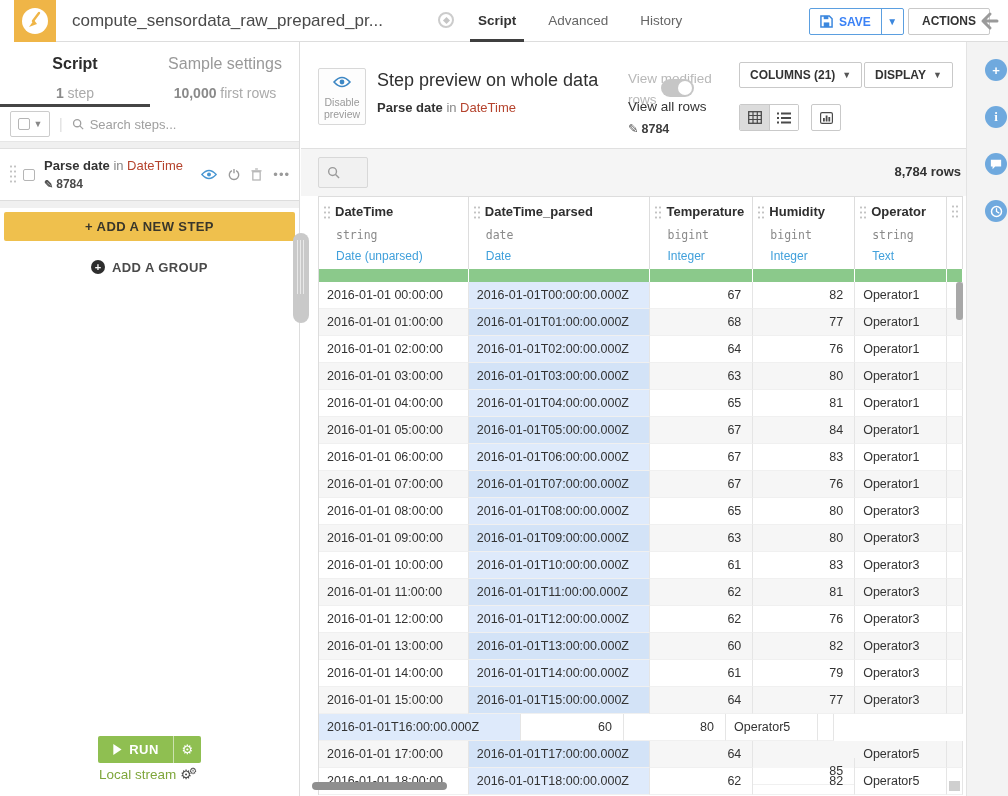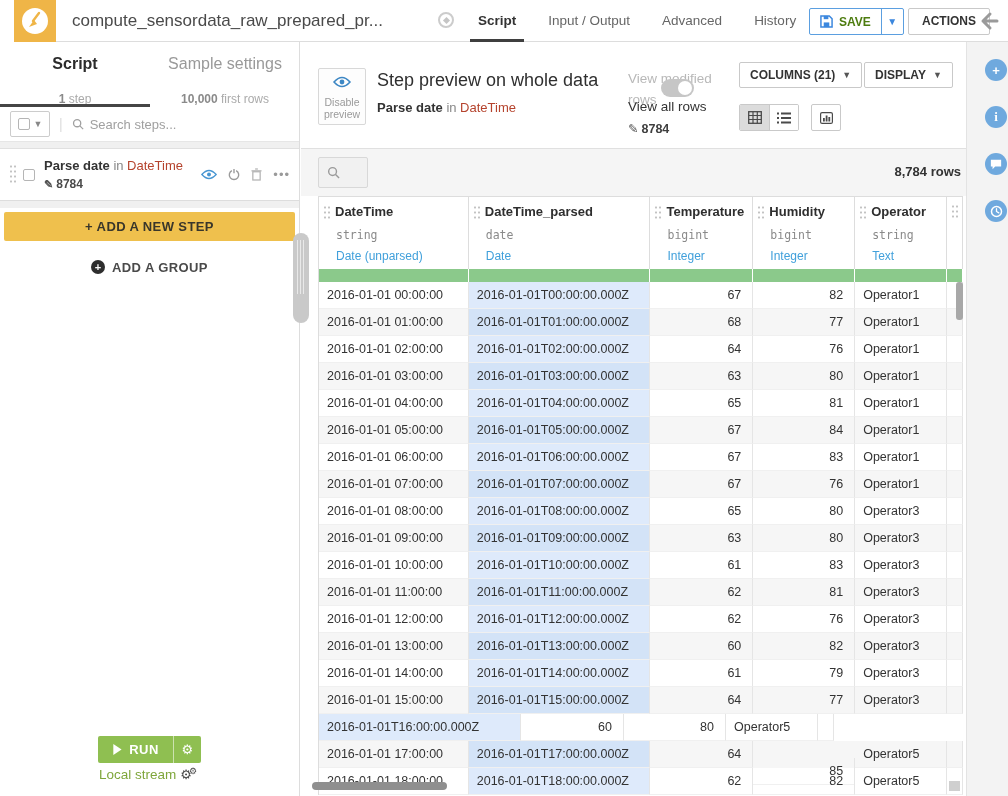--- a/index.html
+++ b/index.html
@@ -19,42 +19,42 @@
     background:#c5c5c5; transform:rotate(45deg); display:block; }
   .navtabs { position:absolute; left:448px; top:0; height:42px; display:flex; }
   .navtab { position:relative; height:42px; line-height:42px; padding:0 16px;
     font-size:13.5px; color:#666; cursor:pointer; }
   .navtab.active { color:#333; font-weight:bold; }
   .navtab.active::after { content:""; position:absolute; left:8px; right:8px; bottom:0;
     height:3px; background:#3f3f3f; }
   #save-group { position:absolute; left:795px; top:8px; height:27px; display:flex;
     border:1px solid #5b9fe0; border-radius:2px; background:#fff; }
   #save-main { display:flex; align-items:center; gap:6px; padding:0 10px;
-    color:#4d7c0f; font-weight:bold; font-size:12px; }
+    color:#3b82f6; font-weight:bold; font-size:12px; }
   #save-caret { width:22px; display:flex; align-items:center; justify-content:center;
     border-left:1px solid #5b9fe0; color:#3b87de; font-size:10px; }
   #actions-btn { position:absolute; left:894px; top:8px; height:27px; padding:0 13px;
     border:1px solid #c9c9c9; border-radius:2px; background:#fff; font-weight:bold;
     font-size:12px; line-height:25px; color:#333; }
 
   
   #rail { position:absolute; left:966px; top:42px; width:42px; bottom:0;
     background:#f3f3f3; border-left:1px solid #e3e3e3; z-index:5; }
   .railbtn { position:absolute; left:985px; width:22px; height:22px; border-radius:50%;
     background:#6fa9de; color:#fff; display:flex; align-items:center; justify-content:center;
     font-size:13px; font-weight:bold; z-index:6; }
   #back-arrow { position:absolute; left:979px; top:11px; width:20px; height:20px; z-index:31; }
 
   
   #leftpanel { position:absolute; left:0; top:42px; width:300px; height:754px;
     background:#fff; border-right:1px solid #ddd; z-index:10; }
   .ltab { position:absolute; top:0; width:150px; text-align:center; }
   .ltab .lbl { margin-top:13px; font-size:16px; color:#999; }
   .ltab.active .lbl { color:#2b2b2b; font-weight:bold; }
-  .ltab .sub { margin-top:19px; font-size:12px; color:#aaa; }
+  .ltab .sub { margin-top:12px; font-size:14px; color:#aaa; }
   .ltab .sub b { color:#8a8a8a; }
   #ltab-underline { position:absolute; left:0; top:62px; width:150px; height:3px; background:#454545; }
   #search-row { position:absolute; left:0; top:65px; width:100%; height:35px;
     display:flex; align-items:center; padding:0 10px; border-bottom:1px solid #e6e6e6; }
   #select-all { display:flex; align-items:center; gap:4px; width:40px; height:26px;
     border:1px solid #ccc; border-radius:2px; justify-content:center; background:#fff; }
   .cbox { width:12px; height:12px; border:1px solid #b5b5b5; border-radius:2px; background:#fff; }
   .vdiv { color:#ddd; margin:0 9px; font-size:14px; }
   #search-steps-input { border:none; outline:none; font-size:13px; color:#555; width:150px;
     background:transparent; font-family:"Liberation Sans",sans-serif; }
@@ -173,21 +173,20 @@
         <path d="M12 12 L7 19 L15 16 Z" fill="#EFB547"></path>
       </svg>
     </div>
   </div>
   <div id="page-title">compute_sensordata_raw_prepared_pr...</div>
   <div id="compass-icon">
       <i></i>
     </div>
   <div class="navtabs">
     <div class="navtab active">Script</div>
-    <div class="navtab">Input / Output</div>
     <div class="navtab">Advanced</div>
     <div class="navtab">History</div>
   </div>
   <div id="save-group">
     <div id="save-main">
       <svg width="13" height="13" viewBox="0 0 14 14">
         <path d="M1 1 h9 l3 3 v9 h-12 Z" fill="none" stroke="#3b87de" stroke-width="1.6"></path>
         <rect x="4" y="8" width="6" height="5" fill="#3b87de"></rect>
         <rect x="4" y="1" width="5" height="3.5" fill="#3b87de"></rect>
       </svg>

